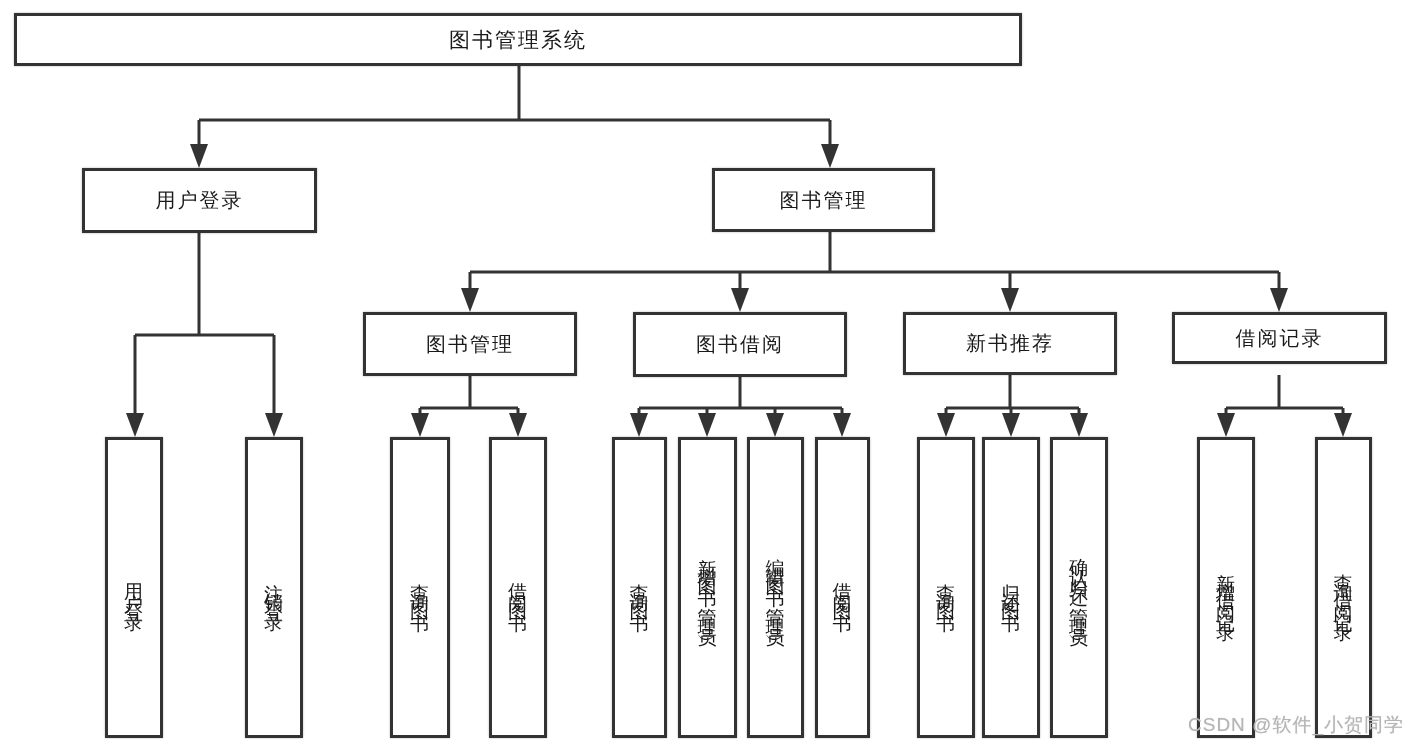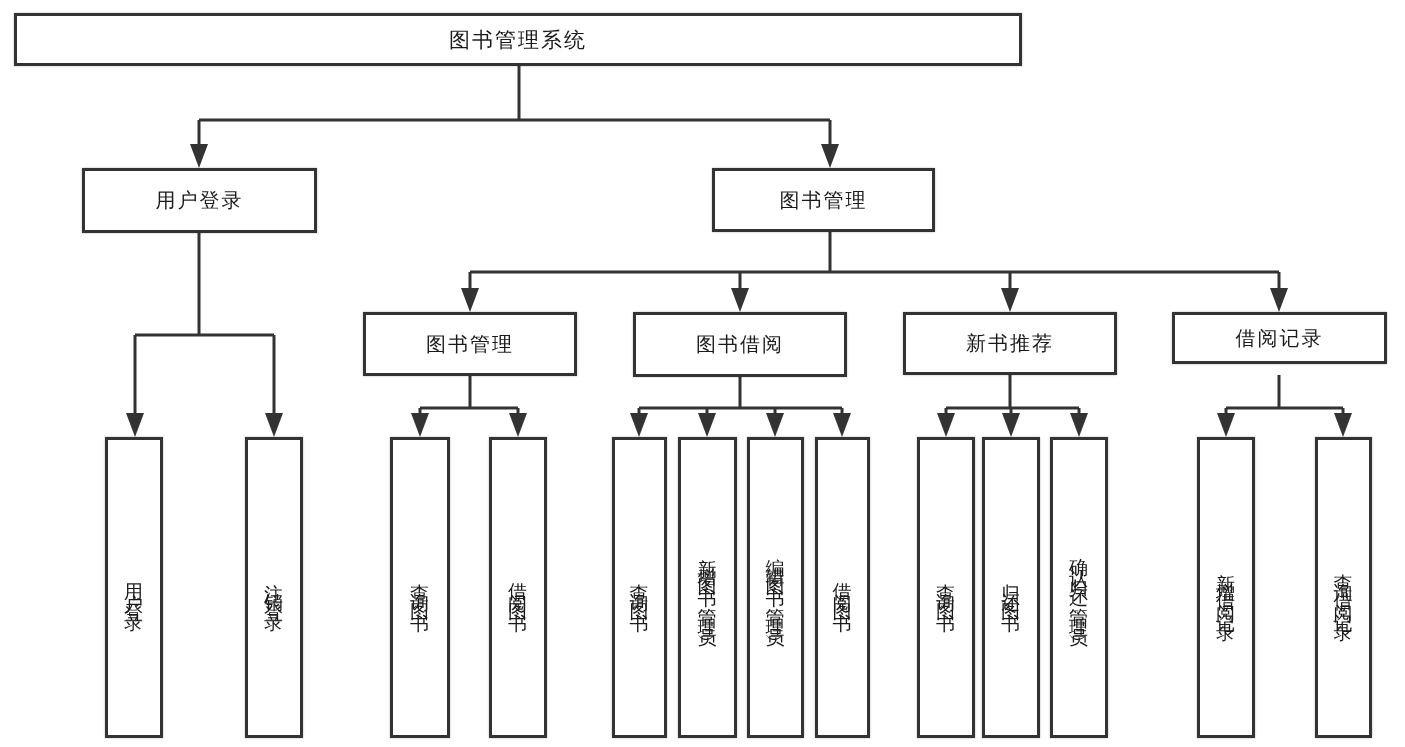--- a/index.html
+++ b/index.html
@@ -143,13 +143,14 @@
     <span class="label">确认归还（管理员）</span>
   </div>
 
   <div class="node vbox" style="left:1197px;top:437px;width:58px;height:301px;">
     <span class="label">新增借阅记录</span>
   </div>
   <div class="node vbox" style="left:1315px;top:437px;width:57px;height:301px;">
     <span class="label">查询借阅记录</span>
   </div>
 
+  <div id="watermark">CSDN @软件_小贺同学</div>
 </div>
 
 </body></html>

